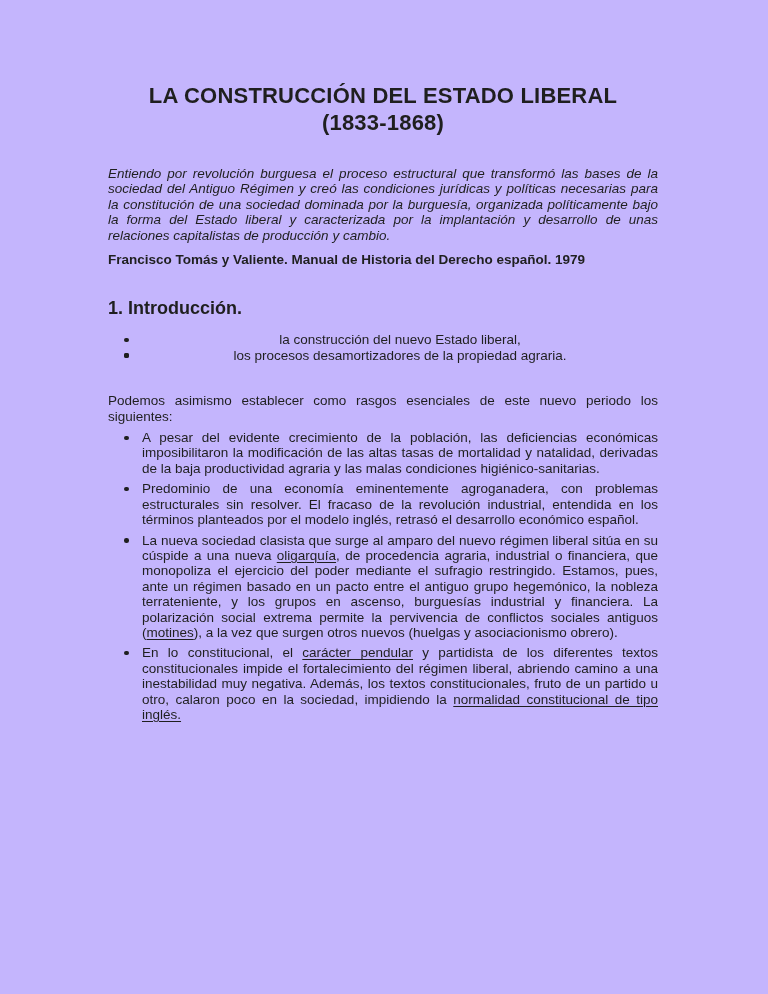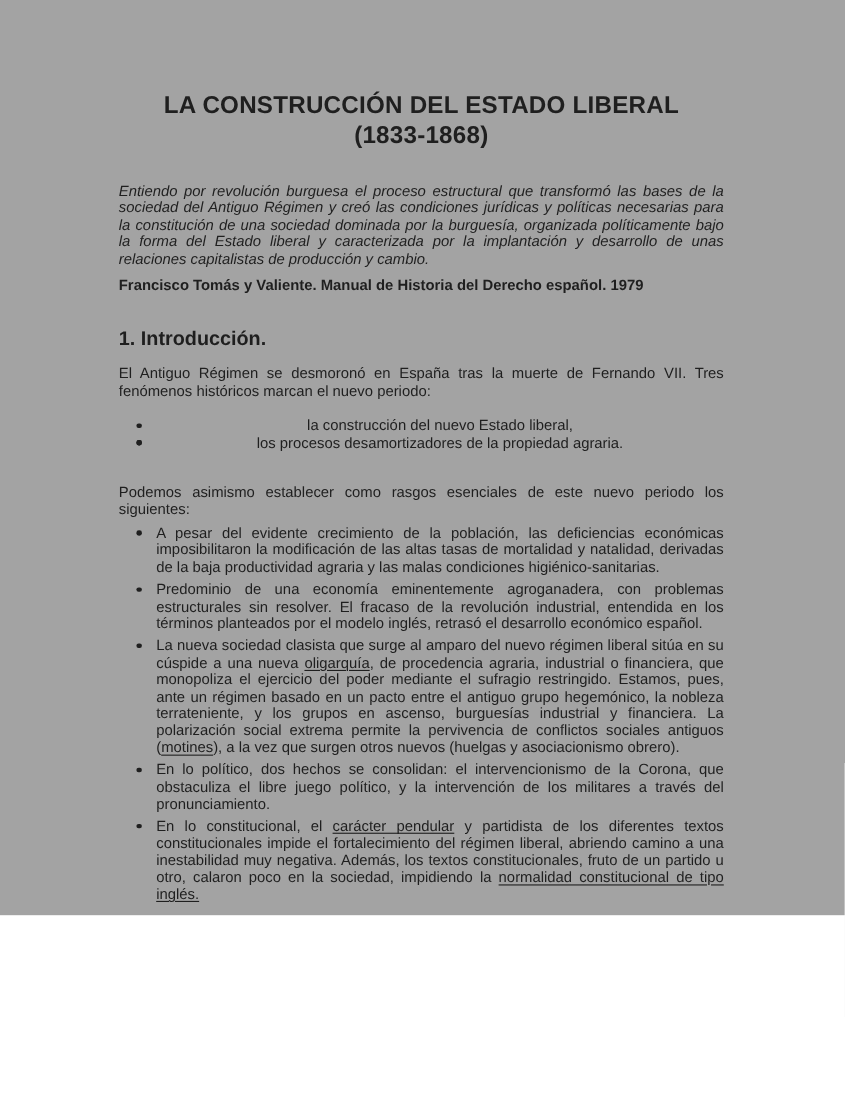--- a/index.html
+++ b/index.html
@@ -10,23 +10,23 @@
   body {
     width: 768px;
     height: 994px;
     overflow: hidden;
     font-family: "Liberation Sans", sans-serif;
     color: #1f1f1f;
   }
   .page {
     box-sizing: border-box;
     width: 768px;
-    height: 832px;
+    height: 994px;
     padding: 82px 110px 0 108px;
-    background: #a3a3a3;
+    background: #c4b5fd;
     font-size: 13.5px;
     line-height: 15.4px;
   }
   .doc-title {
     margin: 0 0 30px 0;
     font-size: 22px;
     line-height: 27px;
     font-weight: bold;
     text-align: center;
     letter-spacing: 0.2px;
@@ -91,21 +91,20 @@
     <span class="title-line">LA CONSTRUCCIÓN DEL ESTADO LIBERAL</span>
     <span class="title-line">(1833-1868)</span>
   </h1>
 
   <p class="quote">Entiendo por revolución burguesa el proceso estructural que transformó las bases de la sociedad del Antiguo Régimen y creó las condiciones jurídicas y políticas necesarias para la constitución de una sociedad dominada por la burguesía, organizada políticamente bajo la forma del Estado liberal y caracterizada por la implantación y desarrollo de unas relaciones capitalistas de producción y cambio.</p>
 
   <p class="attribution">Francisco Tomás y Valiente. Manual de Historia del Derecho español. 1979</p>
 
   <h2 class="section-heading">1. Introducción.</h2>
 
-  <p class="body-par">El Antiguo Régimen se desmoronó en España tras la muerte de Fernando VII. Tres fenómenos históricos marcan el nuevo periodo:</p>
 
   <ul class="bullet-list list-phenomena">
     <li class="bullet-item">
       <span class="dot"></span>
       <span class="li-text"><span>la construcción del nuevo Estado liberal,</span></span>
     </li>
     <li class="bullet-item">
       <span class="dot"></span>
     </li>
     <li class="bullet-item">
@@ -124,21 +123,17 @@
     <li class="bullet-item">
       <span class="dot"></span>
       <span class="li-text"><span>Predominio de una economía eminentemente agroganadera, con problemas estructurales sin resolver. El fracaso de la revolución industrial, entendida en los términos planteados por el modelo inglés, retrasó el desarrollo económico español.</span></span>
     </li>
     <li class="bullet-item">
       <span class="dot"></span>
       <span class="li-text"><span>La nueva sociedad clasista que surge al amparo del nuevo régimen liberal sitúa en su cúspide a una nueva </span><u>oligarquía</u><span>, de procedencia agraria, industrial o financiera, que monopoliza el ejercicio del poder mediante el sufragio restringido. Estamos, pues, ante un régimen basado en un pacto entre el antiguo grupo hegemónico, la nobleza terrateniente, y los grupos en ascenso, burguesías industrial y financiera. La polarización social extrema permite la pervivencia de conflictos sociales antiguos (</span><u>motines</u><span>), a la vez que surgen otros nuevos (huelgas y asociacionismo obrero).</span></span>
     </li>
     <li class="bullet-item">
       <span class="dot"></span>
-      <span class="li-text"><span>En lo político, dos hechos se consolidan: el intervencionismo de la Corona, que obstaculiza el libre juego político, y la intervención de los militares a través del pronunciamiento.</span></span>
-    </li>
-    <li class="bullet-item">
-      <span class="dot"></span>
       <span class="li-text"><span>En lo constitucional, el </span><u>carácter pendular</u><span> y partidista de los diferentes textos constitucionales impide el fortalecimiento del régimen liberal, abriendo camino a una inestabilidad muy negativa. Además, los textos constitucionales, fruto de un partido u otro, calaron poco en la sociedad, impidiendo la </span><u>normalidad constitucional de tipo inglés.</u></span>
     </li>
   </ul>
 
 </div>
 
 </body></html>

